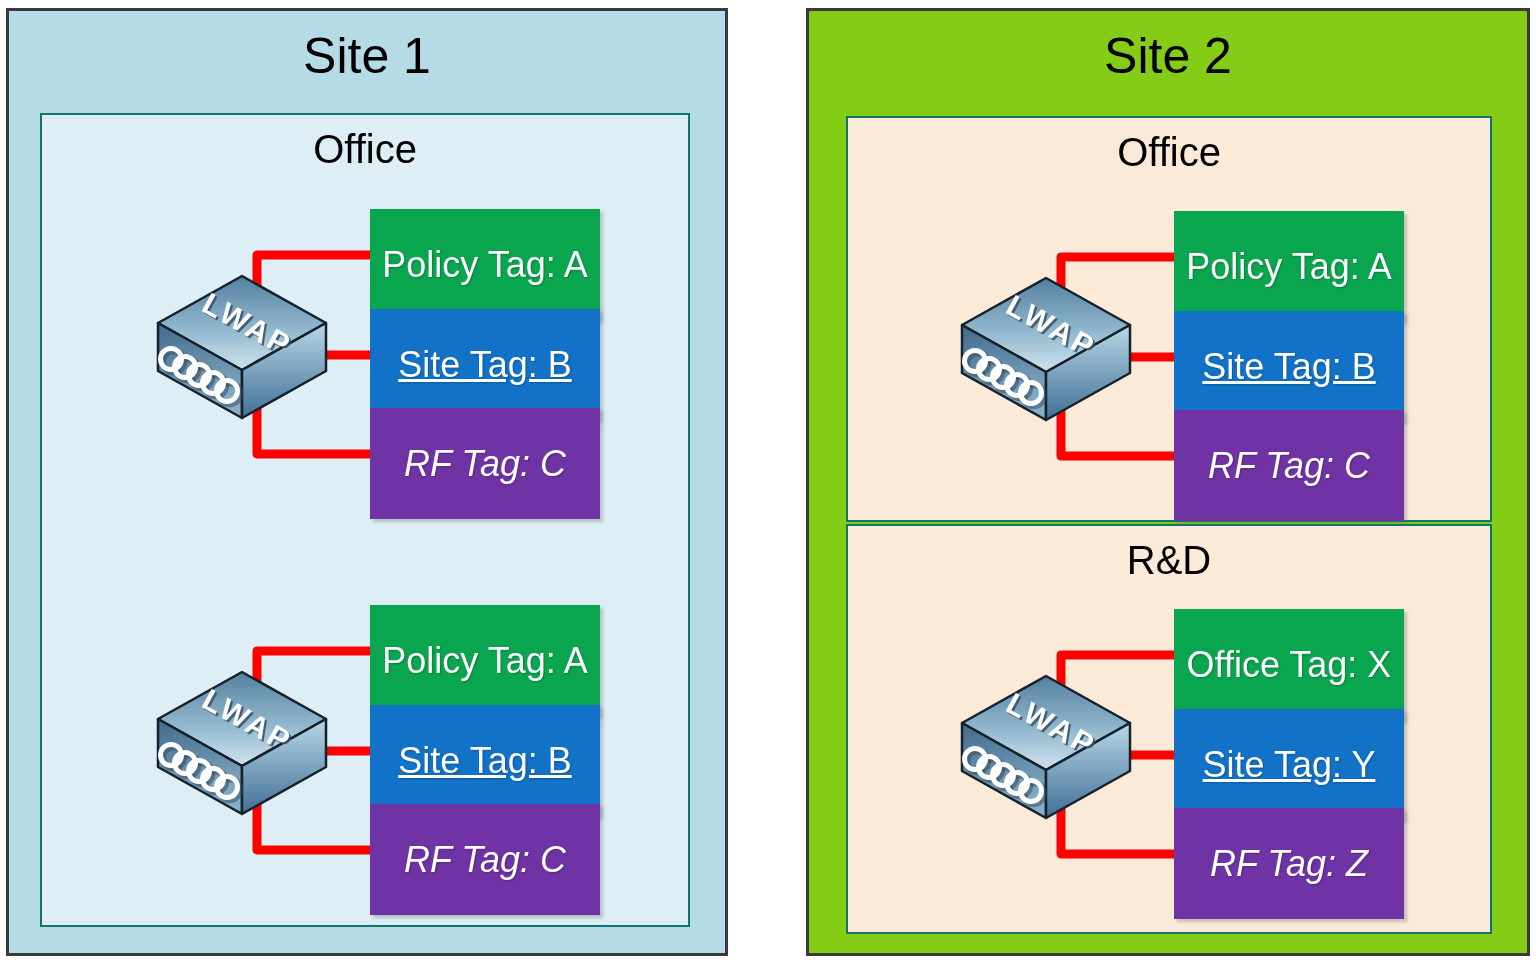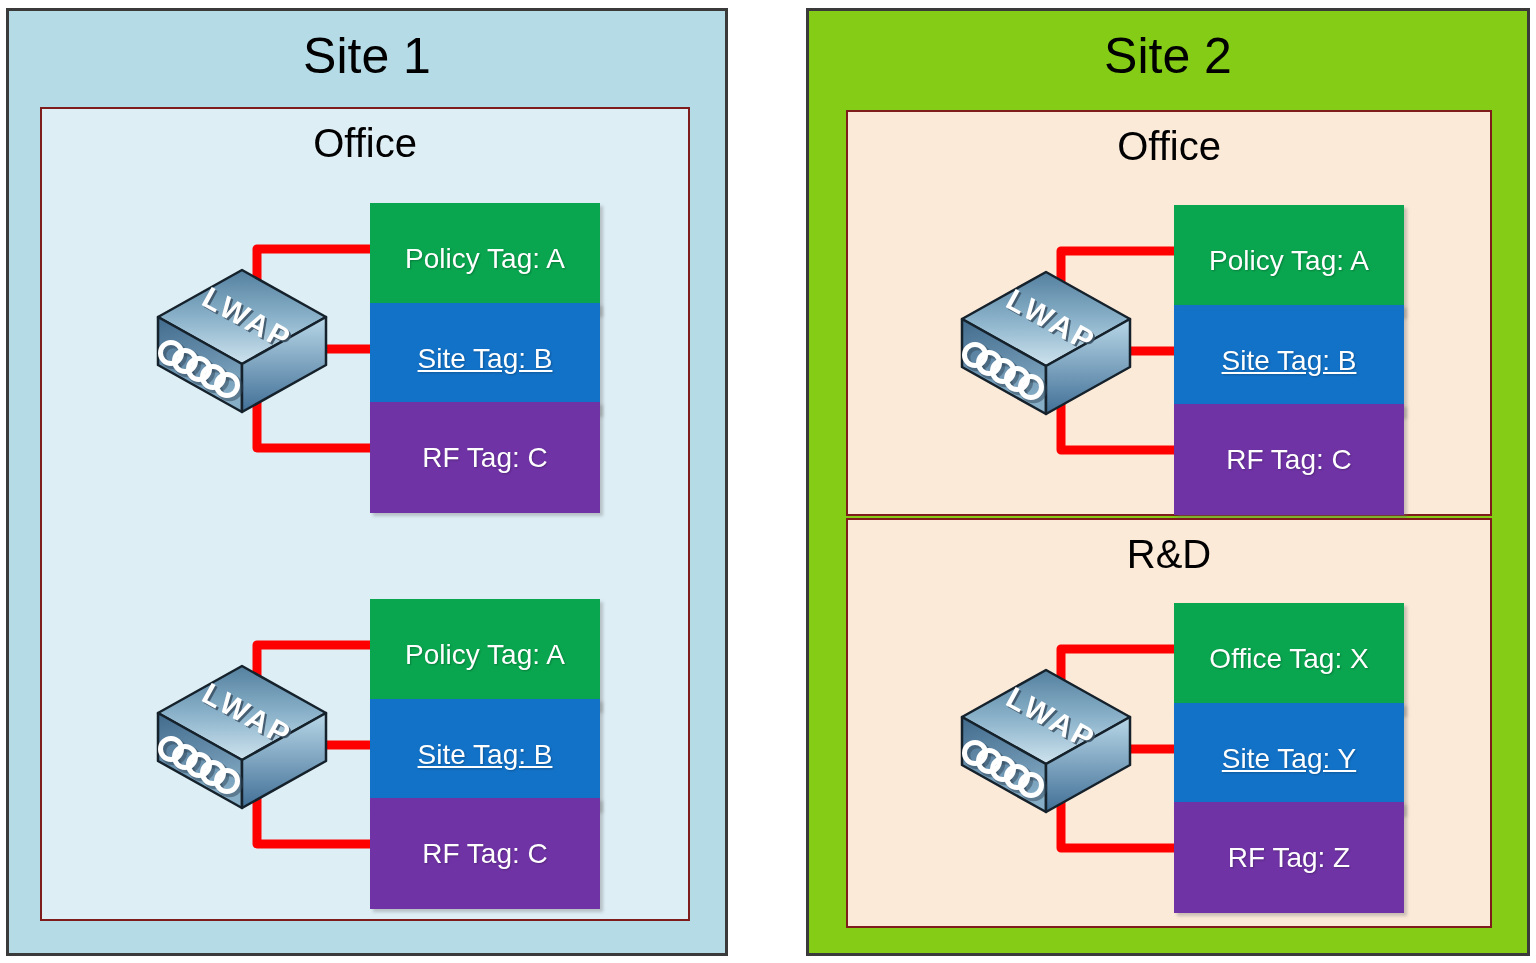--- a/index.html
+++ b/index.html
@@ -22,21 +22,22 @@
   .site-title {
     text-align: center;
     font-size: 50px;
     line-height: 1.1;
     color: #000000;
     margin-top: 18px;
   }
   .zone {
     position: absolute;
     box-sizing: border-box;
-    border: 2px solid #7f1d1d;
+    border: 2px solid #0f766e;
+    margin-top: 6px;
   }
   .site-1 .zone-office   { left: 31px; top: 96px;  width: 650px; height: 814px; background: #ddeef5; }
   .site-2 .zone-office   { left: 37px; top: 99px;  width: 646px; height: 406px; background: #fcead9; }
   .site-2 .zone-rnd      { left: 37px; top: 507px; width: 646px; height: 410px; background: #fcead9; }
   .zone-title {
     text-align: center;
     font-size: 40px;
     line-height: 1.1;
     color: #000000;
     margin-top: 12px;
@@ -54,27 +55,27 @@
   .lwap-svg   { position: absolute; left: 0; top: 64px; }
   .tag {
     position: absolute;
     left: 215px;
     width: 230px;
     height: 111px;
     display: flex;
     align-items: center;
     justify-content: center;
     color: #ffffff;
-    font-size: 28px;
+    font-size: 36px;
     text-shadow: 1px 1px 2px rgba(0,0,0,0.25);
     box-shadow: 3px 3px 3px rgba(110,110,110,0.35);
   }
   .tag-policy { top: 0;     background: #0aa64f; }
   .tag-site   { top: 100px; background: #1272c8; text-decoration: underline; }
-  .tag-rf     { top: 199px; background: #7033a6; }
+  .tag-rf     { top: 199px; background: #7033a6; font-style: italic; }
 </style>
 </head>
 <body>
 
 <svg width="0" height="0" style="position:absolute" aria-hidden="true">
   <defs>
     <linearGradient id="gTop" x1="0" y1="0" x2="0" y2="1">
       <stop offset="0" stop-color="#54809f"></stop>
       <stop offset="0.55" stop-color="#8fb6cd"></stop>
       <stop offset="1" stop-color="#cfe3ee"></stop>

